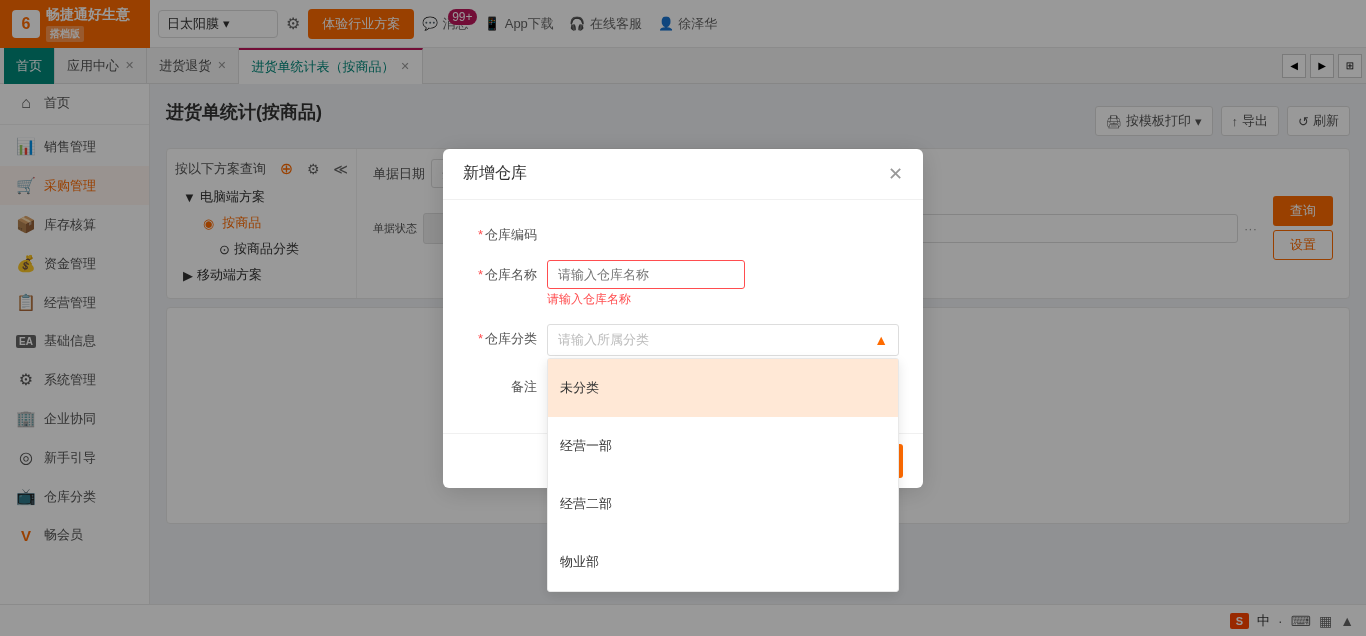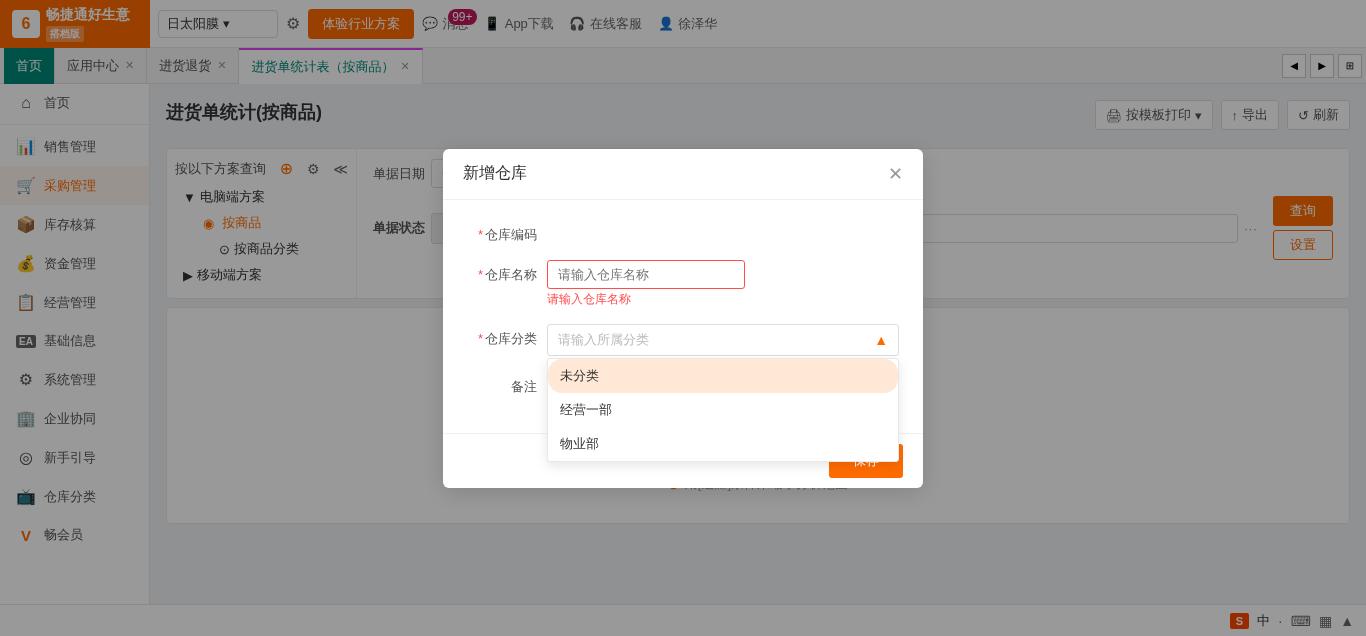--- a/index.html
+++ b/index.html
@@ -46,21 +46,21 @@
     
     .tab-bar {
       display: flex; align-items: center; background: #f5f5f5;
       border-bottom: 1px solid #e0e0e0; height: 36px; padding: 0 4px;
     }
     .tab {
       display: flex; align-items: center; padding: 0 12px; height: 36px;
       border-right: 1px solid #e0e0e0; cursor: pointer; color: #555; font-size: 13px; gap: 6px;
       white-space: nowrap;
     }
-    .tab.active { background: #fff; color: #00897b; border-top: 2px solid #d946ef; }
+    .tab.active { background: #fff; color: #00897b; border-top: 2px solid #be185d; }
     .tab-close { color: #999; font-size: 11px; cursor: pointer; }
     .tab-home { background: #00897b; color: #fff; }
     .tab-controls { margin-left: auto; display: flex; gap: 4px; }
     .tab-ctrl-btn { width: 24px; height: 24px; border: 1px solid #ccc; background: #fff; cursor: pointer; display: flex; align-items: center; justify-content: center; font-size: 10px; }
 
     
     .main-layout { display: flex; height: calc(636px - 48px - 36px); }
 
     
     .sidebar {
@@ -132,21 +132,21 @@
       padding: 6px 10px; font-size: 13px; color: #bbb; background: #fff; cursor: pointer;
       justify-content: space-between;
     }
     .dropdown-trigger .arrow { color: #ff6b00; font-size: 14px; }
     .dropdown-menu {
       position: absolute; top: 100%; left: 0; right: 0; z-index: 10;
       background: #fff; border: 1px solid #e8e8e8; border-radius: 3px;
       box-shadow: 0 4px 12px rgba(0,0,0,0.1); margin-top: 2px;
     }
     .dropdown-item {
-      padding: 8px 12px; cursor: pointer; color: #333; font-size: 13px; border-radius: 14px;
+      padding: 20px 12px; cursor: pointer; color: #333; font-size: 13px;
     }
     .dropdown-item.highlighted { background: #ffe8d6; }
     .modal-footer {
       display: flex; justify-content: flex-end;
       padding: 10px 20px; border-top: 1px solid #f0f0f0; gap: 10px;
     }
     .btn-save {
       background: #ff6b00; color: #fff; border: none;
       padding: 8px 24px; border-radius: 3px; cursor: pointer; font-size: 13px;
     }
@@ -279,21 +279,21 @@
     <div style="height:40px;"></div>
     <div style="position:absolute;bottom:0;width:150px;display:flex;align-items:center;padding:8px 12px;border-top:1px solid #f0f0f0;gap:8px;background:#fff;">
       <span style="cursor:pointer;color:#666;">⚙</span>
       <span style="cursor:pointer;color:#666;">🔊</span>
     </div>
   </div>
 
   <div class="content-area">
     <div class="page-content">
 
-      <div style="display:flex;align-items:flex-start;justify-content:space-between;margin-bottom:12px;">
+      <div style="display:flex;align-items:flex-end;justify-content:space-between;margin-bottom:12px;">
         <h2 class="page-title">进货单统计(按商品)</h2>
         <div style="display:flex;gap:8px;align-items:center;">
           <button class="toolbar-btn">
             <span>🖨</span>
             <span>按模板打印</span>
             <span>▾</span>
           </button>
           <button class="toolbar-btn">
             <span>↑</span>
             <span>导出</span>
@@ -342,21 +342,21 @@
               <span>至</span>
               <input class="form-control" style="width: 140px;" placeholder="结束日期">
             </div>
             <div style="display:flex;align-items:center;gap:6px;">
               <span style="color:#555;font-size:13px;">付款</span>
               <input class="form-control" style="width: 100px;" placeholder="">
             </div>
           </div>
           <div style="display:flex;gap:16px;align-items:center;">
             <div style="display:flex;align-items:center;gap:6px;">
-              <span style="color:#555;font-size:13px;font-weight:bold;">单据状态</span>
+              <span style="color:#555;font-size:11px;">单据状态</span>
               <select class="form-control" style="width:120px;">
                 <option></option>
               </select>
             </div>
             <div style="display:flex;align-items:center;gap:6px;flex:1;">
               <span style="color:#555;font-size:13px;">商品</span>
               <input class="form-control" style="flex: 1 1 0%;" placeholder="">
               <span style="color:#999;cursor:pointer;">···</span>
             </div>
             <div style="display:flex;flex-direction:column;gap:4px;">
@@ -408,20 +408,21 @@
       <div class="form-row" style="position:relative;">
         <span class="form-label required">仓库分类</span>
         <div class="form-control-wrap">
           <div class="dropdown-trigger">
             <span>请输入所属分类</span>
             <span class="arrow">▲</span>
           </div>
           <div class="dropdown-menu">
             <div class="dropdown-item highlighted">未分类</div>
             <div class="dropdown-item">经营一部</div>
+            <div class="dropdown-item">经营二部</div>
             <div class="dropdown-item">物业部</div>
           </div>
         </div>
       </div>
 
       <div class="form-row">
         <span class="form-label">备注</span>
         <input class="form-control" placeholder="" style="">
       </div>
 

